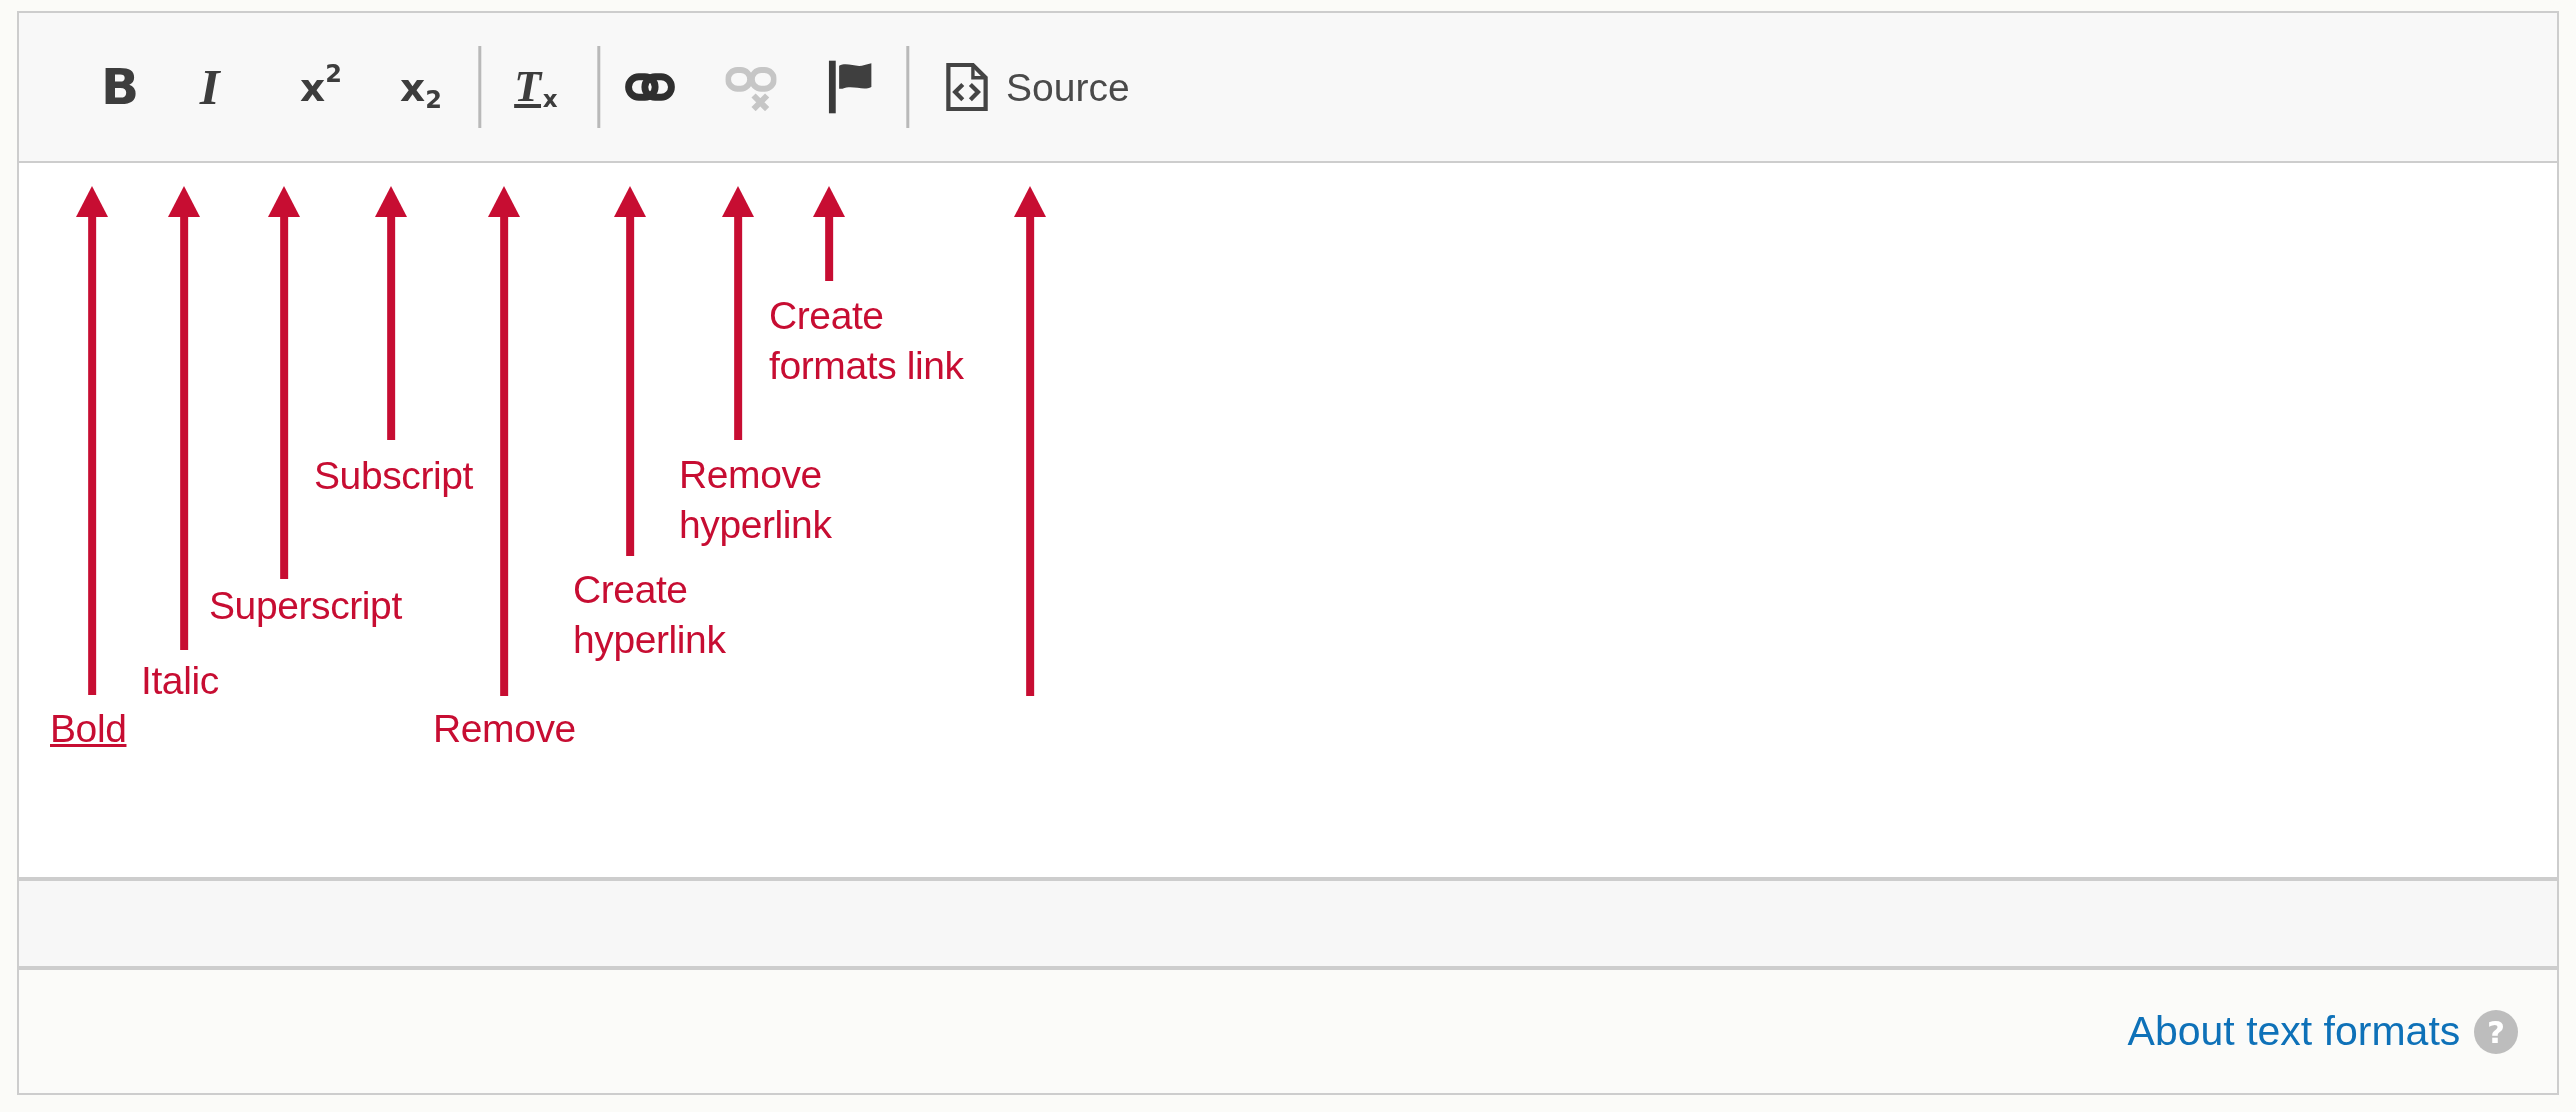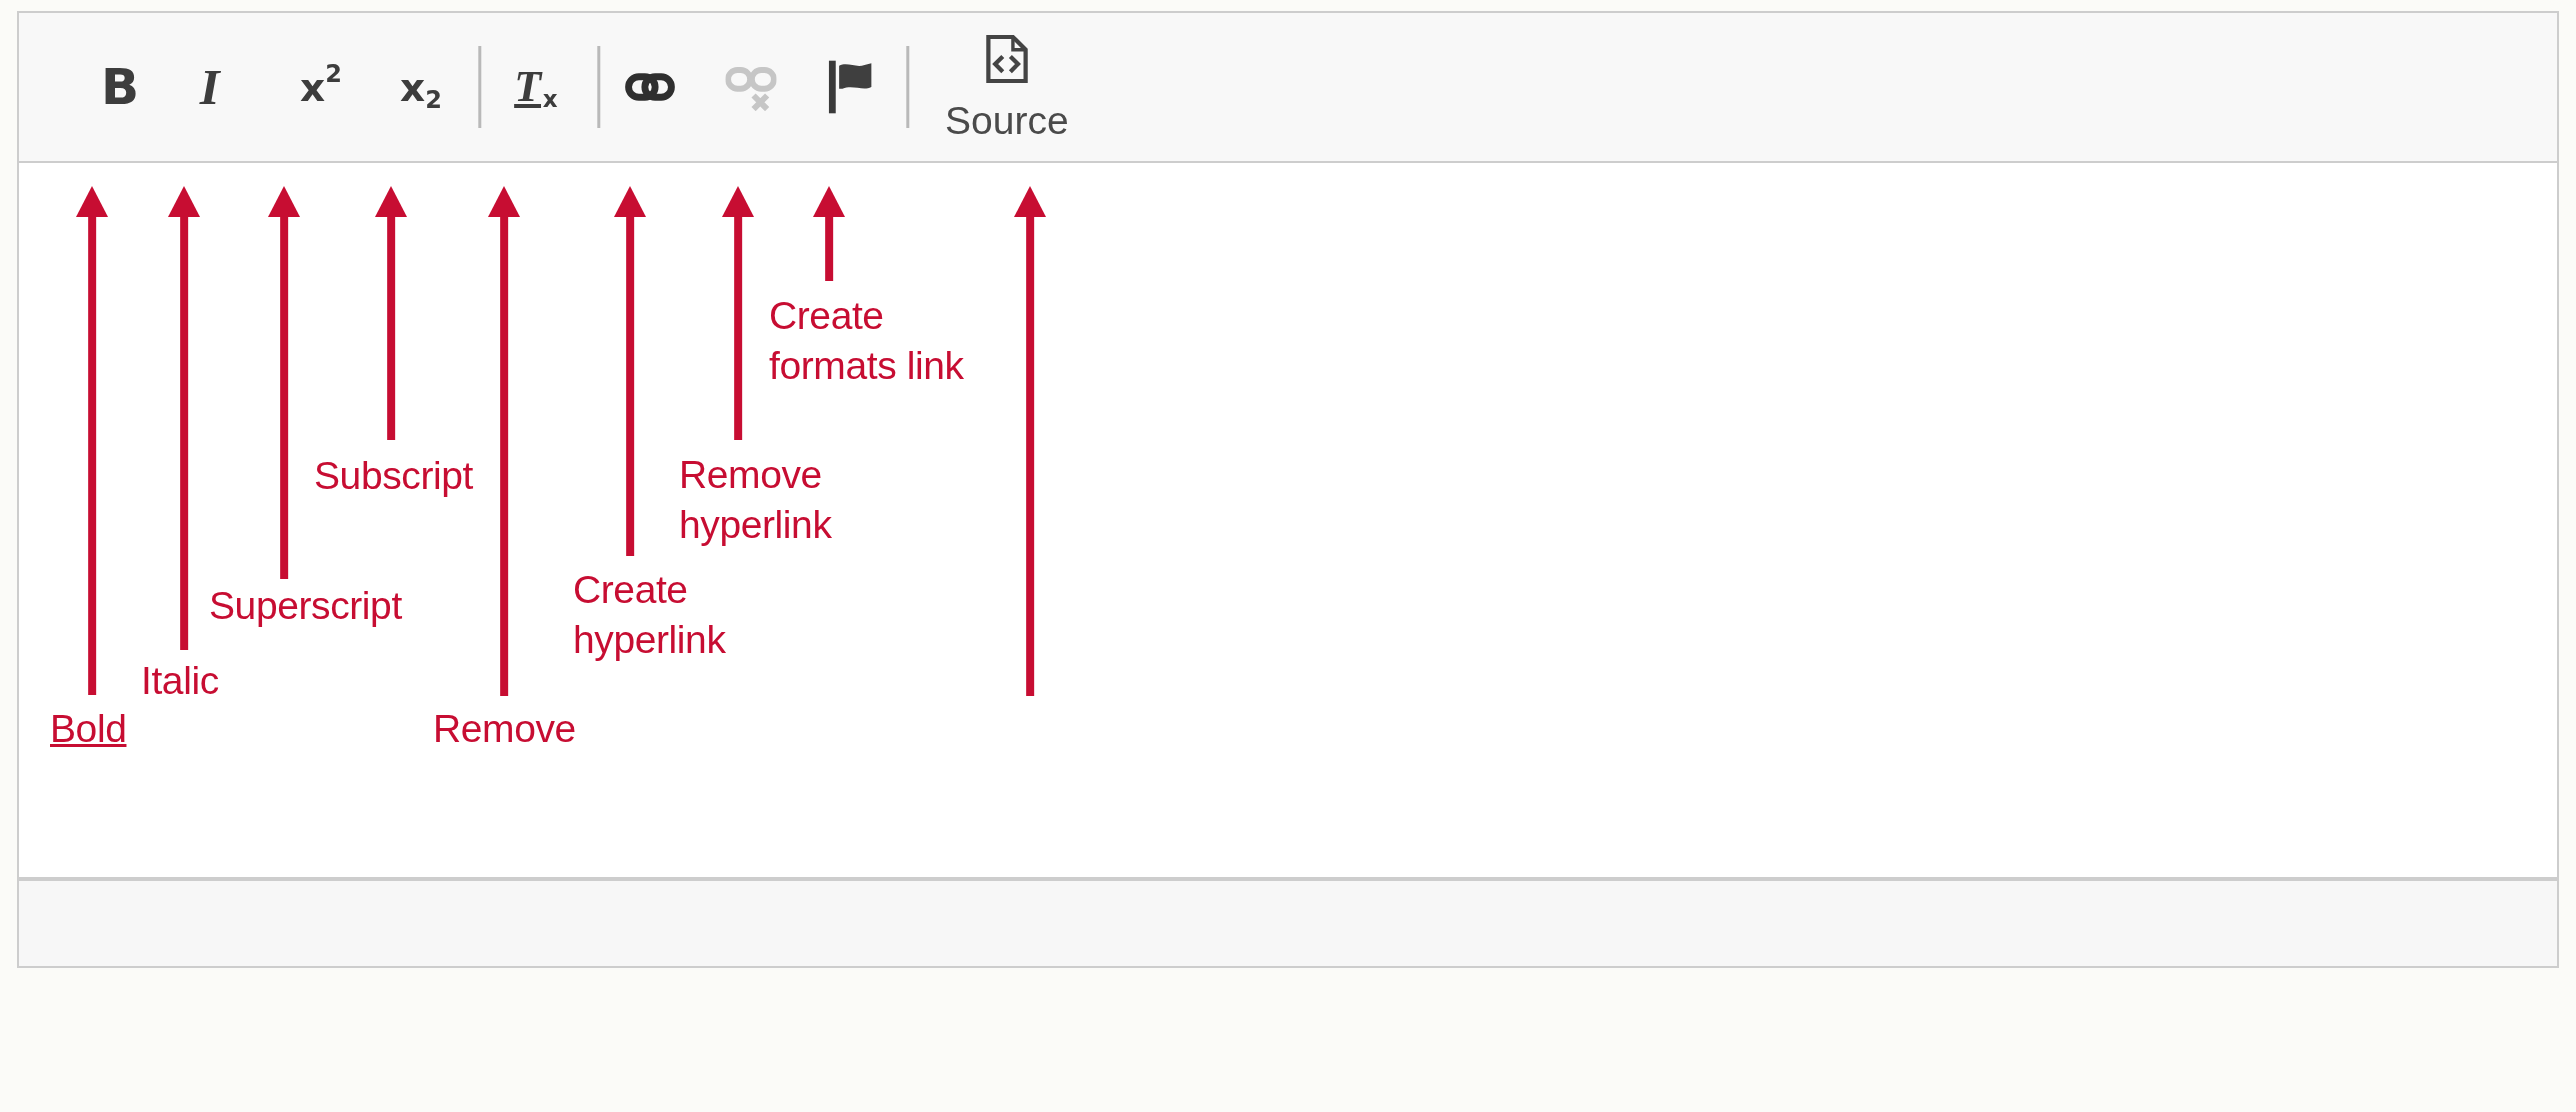--- a/index.html
+++ b/index.html
@@ -42,21 +42,21 @@
   .g-x{font-weight:bold;font-size:39px;}
   .g-script{font-weight:bold;font-size:24px;position:relative;}
   .g-script.up{top:-13.7px;}
   .g-script.down{top:12px;}
   .g-rf-t{font-family:"Liberation Serif",serif;font-style:italic;font-weight:bold;font-size:44px;text-decoration:underline;}
   .g-rf-x{font-weight:bold;font-size:23px;position:relative;top:12px;left:1.7px;}
   .tb-sep{
     position:absolute;top:50%;transform:translate(-50%,-50%);
     width:3.4px;height:82px;background:var(--separator-grey);
   }
-  .source-btn{display:flex;align-items:center;gap:17px;transform:translate(0,-50%);flex-direction:column;}
+  .source-btn{display:flex;align-items:center;gap:17px;transform:translate(0,-50%);}
   .source-label{font-size:39px;color:var(--source-text);font-family:"Liberation Sans",sans-serif;}
 
   
   .content-area{position:absolute;left:0;top:152px;right:0;bottom:0;background:#fff;}
 
   
   .overlay{position:absolute;left:0;top:0;width:100%;height:100%;pointer-events:none;}
   .arrow{position:absolute;width:32.5px;}
   .arrow .head{
     width:0;height:0;border-left:16.2px solid transparent;border-right:16.2px solid transparent;
@@ -240,15 +240,21 @@
       </div>
     <div class="lbl" style="left:769px;top:291px;">
         <span>Create</span>
         <span>formats link</span>
       </div>
 
   </div>
 
   <div class="strip1"></div>
 
+  <div class="strip2">
+    <a class="about-link">About text formats</a>
+    <span class="help-badge">
+        <span>?</span>
+      </span>
+  </div>
 
 </div>
 
 
 </body></html>

